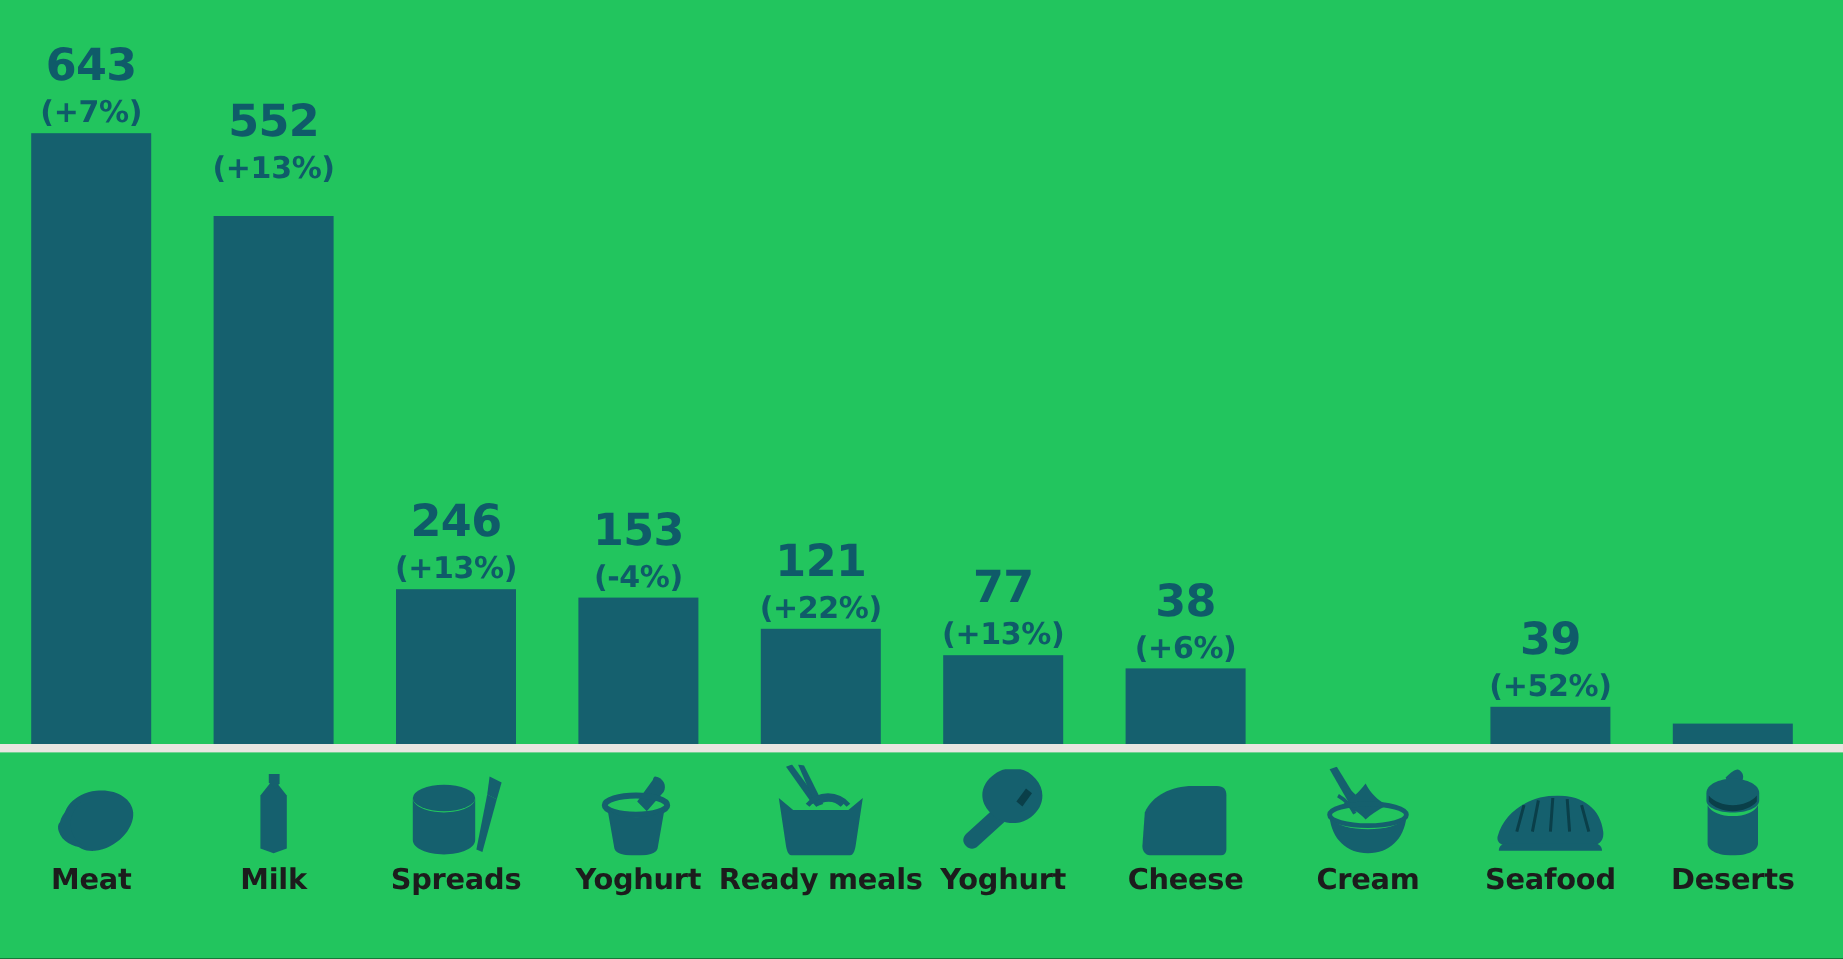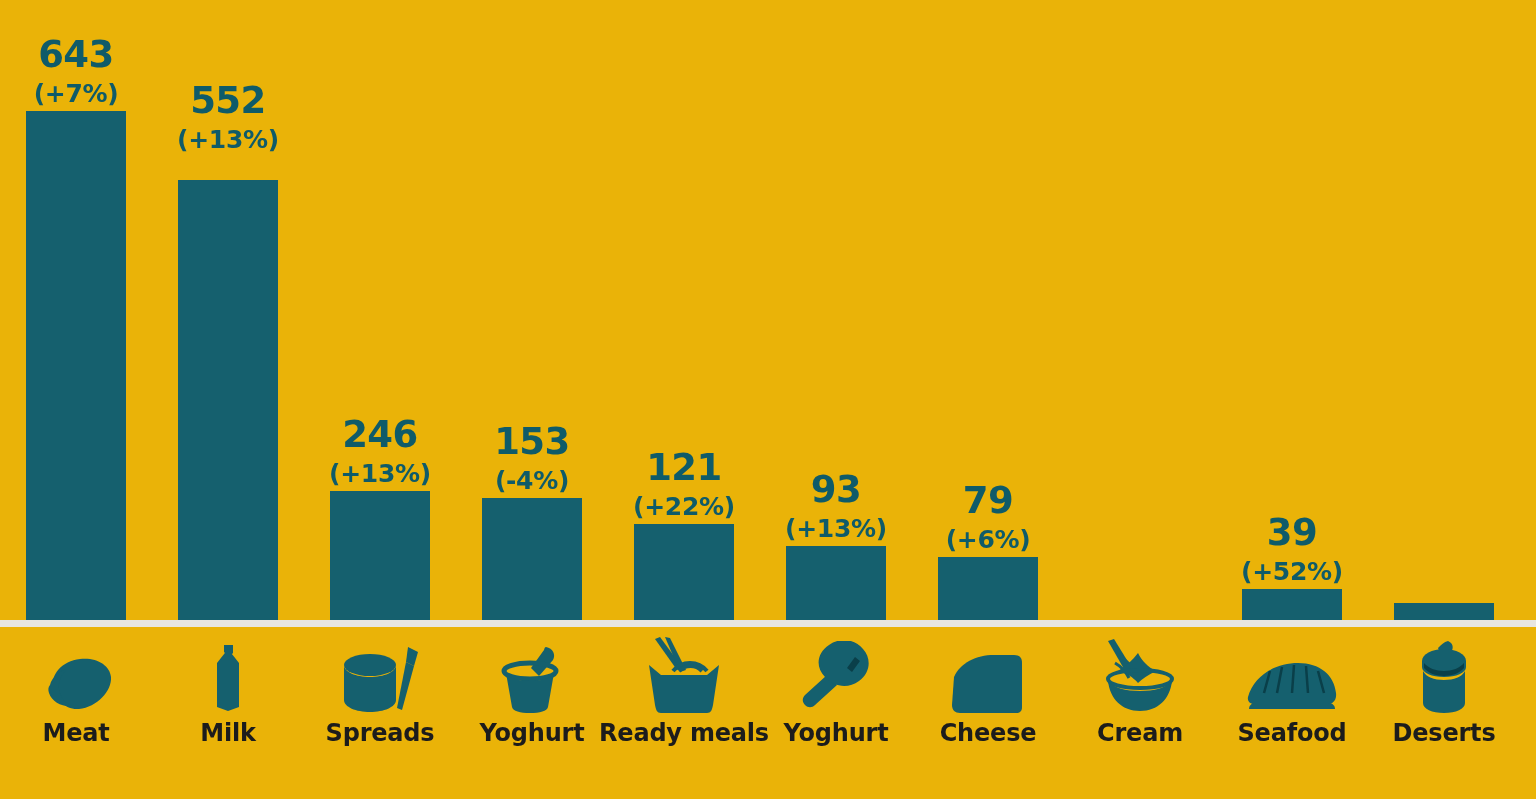--- a/index.html
+++ b/index.html
@@ -11,21 +11,21 @@
     width: 1536px;
     height: 799px;
     overflow: hidden;
     font-family: "DejaVu Sans", sans-serif;
   }
 
   #chart-root {
     position: relative;
     width: 1536px;
     height: 799px;
-    background: #eab308;
+    background: #22c55e;
   }
 
   
   #plot-area {
     position: absolute;
     left: 0;
     top: 0;
     width: 1536px;
     height: 620px;
   }
@@ -161,29 +161,29 @@
     <div class="bar-slot" style="left:608px;">
       <div class="bar-labels" style="bottom:101px;">
         <span class="bar-value">121</span>
         <span class="bar-change">(+22%)</span>
       </div>
       <div class="bar-rect" style="height:96px;"></div>
     </div>
 
     <div class="bar-slot" style="left:760px;">
       <div class="bar-labels" style="bottom:79px;">
-        <span class="bar-value">93</span>
+        <span class="bar-value">77</span>
         <span class="bar-change">(+13%)</span>
       </div>
       <div class="bar-rect" style="height:74px;"></div>
     </div>
 
     <div class="bar-slot" style="left:912px;">
       <div class="bar-labels" style="bottom:68px;">
-        <span class="bar-value">79</span>
+        <span class="bar-value">38</span>
         <span class="bar-change">(+6%)</span>
       </div>
       <div class="bar-rect" style="height:63px;"></div>
     </div>
 
 
     <div class="bar-slot" style="left:1216px;">
       <div class="bar-labels" style="bottom:36px;">
         <span class="bar-value">39</span>
         <span class="bar-change">(+52%)</span>

